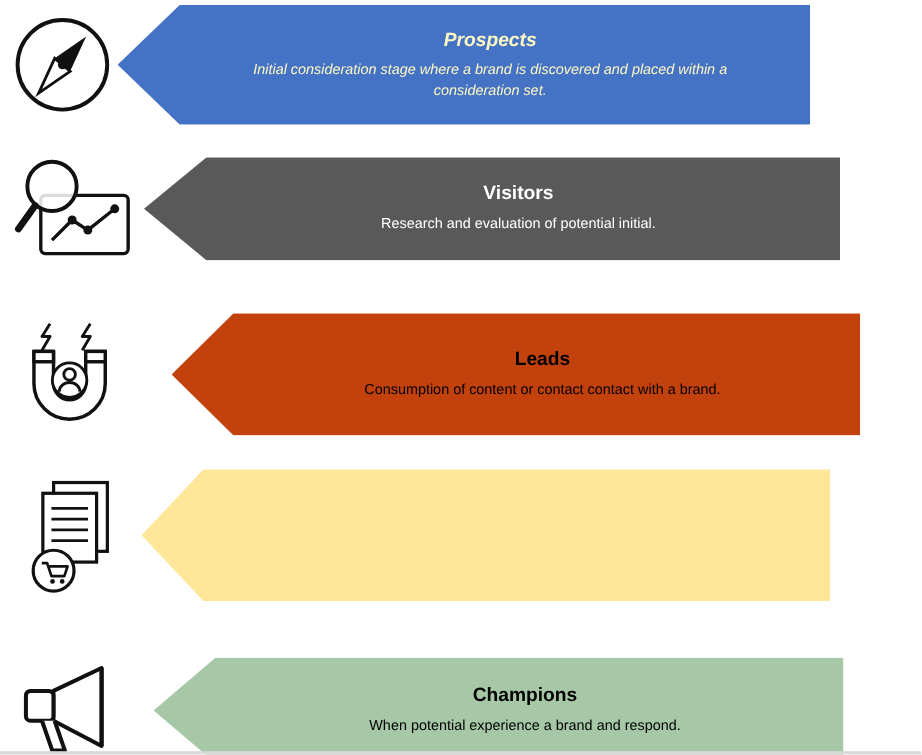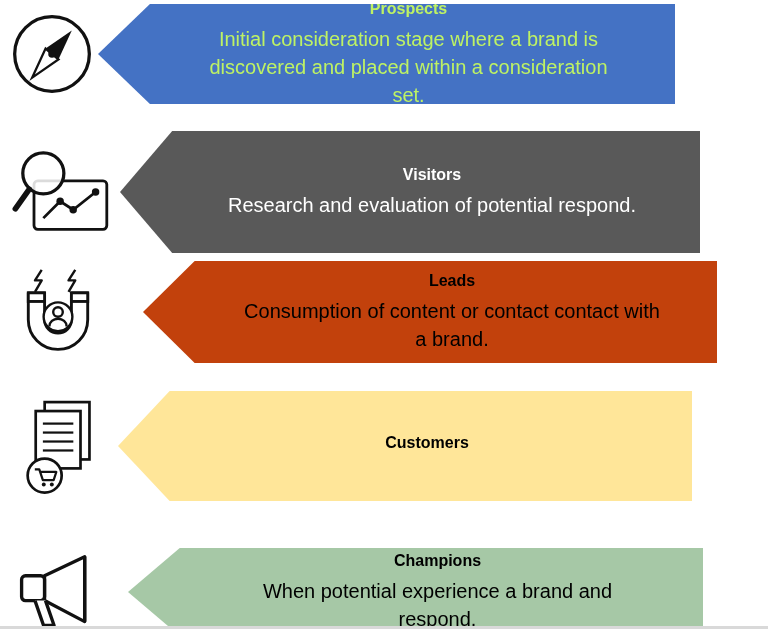--- a/index.html
+++ b/index.html
@@ -9,21 +9,21 @@
   .canvas {
     position: relative;
     width: 768px;
     height: 629px;
     background: #ffffff;
     overflow: hidden;
   }
 
   .row { position: absolute; left: 0; width: 100%; }
   .r1 { top: 4px;   height: 100px; }
-  .r2 { top: 131px; height: 122px;  }
+  .r2 { top: 131px; height: 86px;  }
   .r3 { top: 261px; height: 102px; }
   .r4 { top: 391px; height: 110px; }
   .r5 { top: 548px; height: 88px;  }
 
   .icon-box {
     position: absolute;
     top: 0;
     height: 100%;
     display: flex;
     align-items: center;
@@ -48,21 +48,21 @@
     padding: 6px 26px 6px 70px;
   }
   .r1 .banner { left: 98px;  width: 577px; }
   .r2 .banner { left: 120px; width: 580px; }
   .r3 .banner { left: 143px; width: 574px; }
   .r4 .banner { left: 118px; width: 574px; }
   .r5 .banner { left: 128px; width: 575px; }
 
   .banner-text { max-width: 460px; }
   .stage-title { font-size: 16px; font-weight: bold; margin-bottom: 7px; }
-  .stage-desc  { font-size: 20px; line-height: 1.4; max-width: 430px; margin: 0 auto; }
+  .stage-desc  { font-size: 12px; line-height: 1.4; max-width: 430px; margin: 0 auto; }
 
   .bottom-divider {
     position: absolute;
     left: 0; bottom: 0;
     width: 100%; height: 3px;
     background: #d9d9d9;
   }
 
   svg { display: block; }
 </style>
@@ -76,21 +76,21 @@
       <svg viewBox="0 0 90 90" width="84" height="84" aria-hidden="true">
         <circle cx="45" cy="45" r="40" fill="none" stroke="#111" stroke-width="3.5"></circle>
         <g transform="rotate(40 45 45)">
           <polygon points="45,12 54,45 36,45" fill="#111"></polygon>
           <polygon points="45,78 54,45 36,45" fill="#fff" stroke="#111" stroke-width="2.5"></polygon>
         </g>
         <circle cx="45" cy="45" r="4" fill="#111"></circle>
       </svg>
     </div>
     <div class="banner" style="background-color: rgb(68, 114, 196);">
-      <div class="banner-text" style="color: #bef264;">
+      <div class="banner-text" style="color: #fef9c3; font-style: italic;">
         <div class="stage-title">Prospects</div>
         <div class="stage-desc">Initial consideration stage where a brand is discovered and placed within a consideration set.</div>
       </div>
     </div>
   </div>
 
   <div class="row r2">
     <div class="icon-box">
       <svg viewBox="0 0 120 100" width="112" height="94" aria-hidden="true">
         <rect x="30" y="38" width="78" height="52" rx="4" fill="#fff" stroke="#111" stroke-width="3"></rect>
@@ -98,21 +98,21 @@
         <circle cx="58" cy="60" r="4" fill="#111"></circle>
         <circle cx="72" cy="69" r="4" fill="#111"></circle>
         <circle cx="96" cy="50" r="4" fill="#111"></circle>
         <circle cx="40" cy="30" r="22" fill="#ffffff" fill-opacity="0.85" stroke="#111" stroke-width="3.5"></circle>
         <line x1="25" y1="47" x2="10" y2="68" stroke="#111" stroke-width="6" stroke-linecap="round"></line>
       </svg>
     </div>
     <div class="banner" style="background-color: rgb(89, 89, 89);">
       <div class="banner-text" style="color: rgb(255, 255, 255);">
         <div class="stage-title">Visitors</div>
-        <div class="stage-desc">Research and evaluation of potential respond.</div>
+        <div class="stage-desc">Research and evaluation of potential initial.</div>
       </div>
     </div>
   </div>
 
   <div class="row r3">
     <div class="icon-box">
       <svg viewBox="0 0 96 96" width="92" height="92" aria-hidden="true">
         <polyline points="31,4 24,15 31,15 24,27" fill="none" stroke="#111" stroke-width="2.5" stroke-linejoin="round"></polyline>
         <polyline points="66,4 59,15 66,15 59,27" fill="none" stroke="#111" stroke-width="2.5" stroke-linejoin="round"></polyline>
         <path d="M17,28 v28 a31,31 0 0 0 62,0 v-28 h-17 v28 a14,14 0 0 1 -28,0 v-28 z" fill="#fff" stroke="#111" stroke-width="3" stroke-linejoin="round"></path>
@@ -141,21 +141,20 @@
         <line x1="30" y1="50" x2="64" y2="50" stroke="#111" stroke-width="2.5"></line>
         <line x1="30" y1="60" x2="64" y2="60" stroke="#111" stroke-width="2.5"></line>
         <circle cx="32" cy="88" r="19" fill="#fff" stroke="#111" stroke-width="3"></circle>
         <path d="M21,81 h5 l4,12 h12 l3,-9 h-17" fill="none" stroke="#111" stroke-width="2.5" stroke-linejoin="round"></path>
         <circle cx="31" cy="98" r="2.2" fill="#111"></circle>
         <circle cx="40" cy="98" r="2.2" fill="#111"></circle>
       </svg>
     </div>
     <div class="banner" style="background-color: rgb(255, 230, 153);">
       <div class="banner-text" style="color: rgb(0, 0, 0);">
-        <div class="stage-title">Customers</div>
       </div>
     </div>
   </div>
 
   <div class="row r5">
     <div class="icon-box">
       <svg viewBox="0 0 100 90" width="96" height="86" aria-hidden="true">
         <path d="M38,28 L80,8 L80,76 L38,54 Z" fill="#fff" stroke="#111" stroke-width="3.5" stroke-linejoin="round"></path>
         <rect x="14" y="28" width="24" height="26" rx="4" fill="#fff" stroke="#111" stroke-width="3.5"></rect>
         <path d="M28,54 l9,26 h11 l-9,-26" fill="#fff" stroke="#111" stroke-width="3.5" stroke-linejoin="round"></path>

